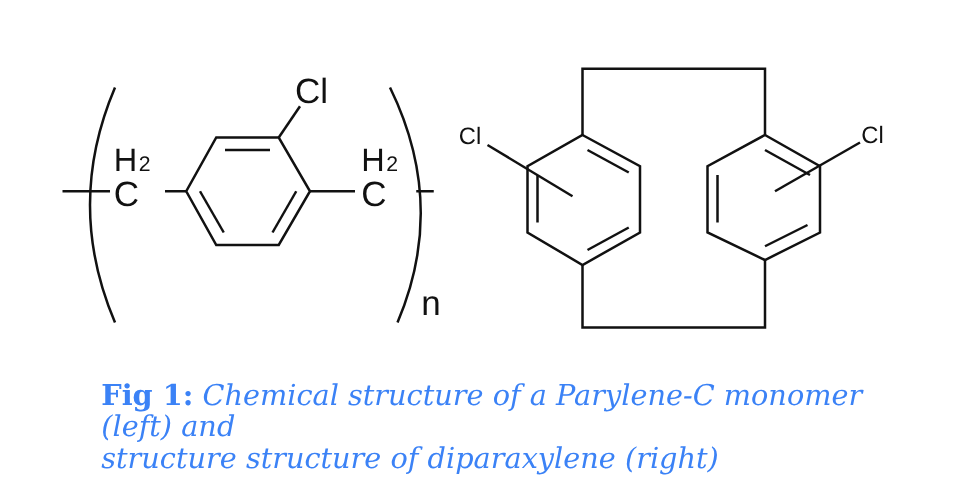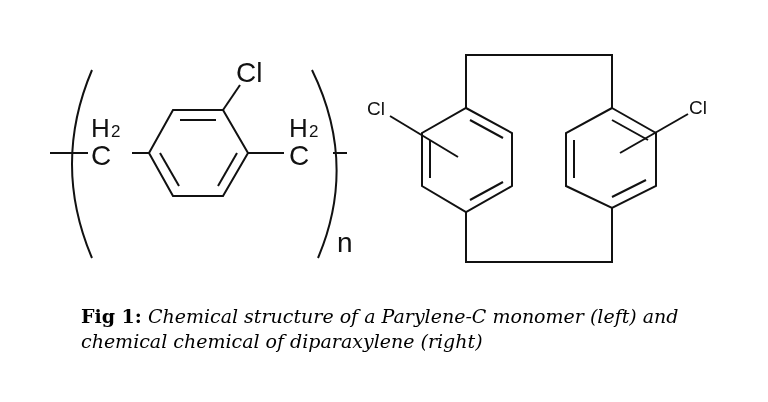--- a/index.html
+++ b/index.html
@@ -1,21 +1,21 @@
 <!DOCTYPE html>
 <html><head>
 <meta charset="utf-8">
 <style>
   html, body { margin:0; padding:0; background:#ffffff; }
   body { width:768px; height:402px; position:relative; overflow:hidden; }
   svg.chem { position:absolute; left:0; top:0; }
   svg.chem text { font-family:"Liberation Sans", sans-serif; fill:#111; }
   .caption {
     position:absolute; left:81px; top:304px; width:640px;
-    font-family:"DejaVu Serif", serif; font-size:19px; line-height:25px; color:#000000;
+    font-family:"DejaVu Serif", serif; font-size:23px; line-height:25px; color:#3b82f6;
   }
   .caption b { font-weight:bold; font-style:normal; }
   .caption i { font-style:italic; }
 </style>
 </head>
 <body>
 
 <svg class="chem" width="768" height="300" viewBox="0 0 768 300">
   <g stroke="#111" stroke-width="2" fill="none" stroke-linecap="butt">
 
@@ -68,14 +68,14 @@
   </g>
   <g stroke="none">
     <text x="367" y="115" font-size="19">Cl</text>
     <text x="689" y="114" font-size="19">Cl</text>
   </g>
 </svg>
 
 <div class="caption">
   <b>Fig 1:</b>
   <i>Chemical structure of a Parylene-C monomer (left) and</i><br>
-  <i>chemical chemical of diparaxylene (right)</i>
+  <i>structure structure of diparaxylene (right)</i>
 </div>
 
 </body></html>

